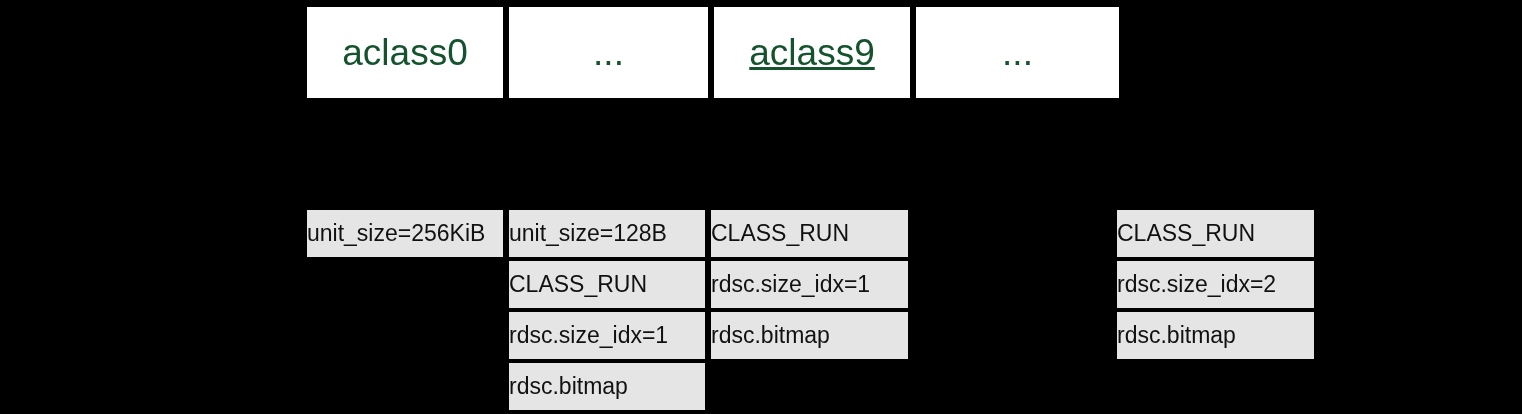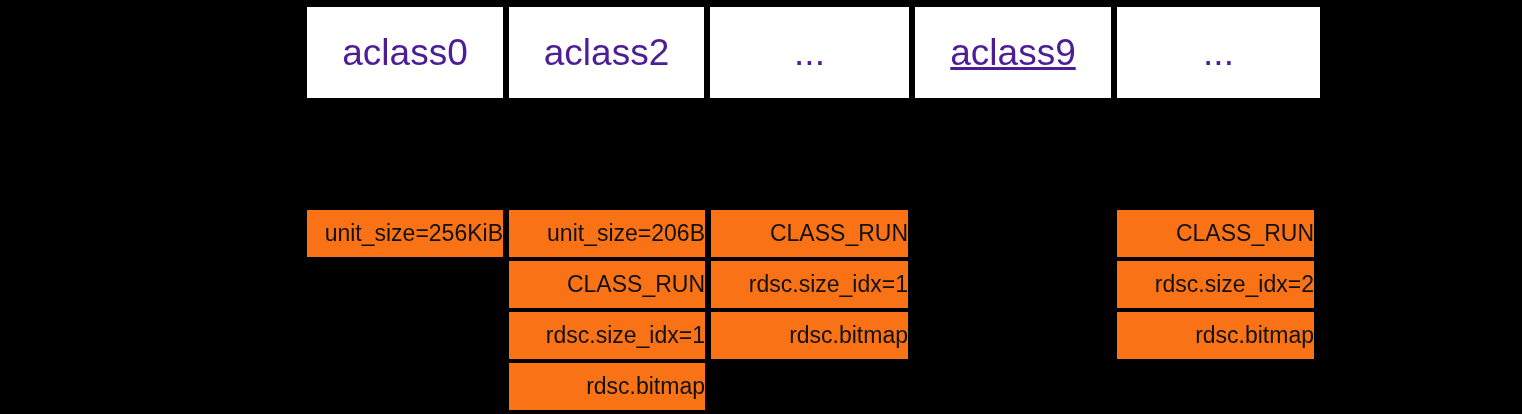--- a/index.html
+++ b/index.html
@@ -35,21 +35,21 @@
   }
   .aclass-cell {
     background: #ffffff;
     border: 2px solid #000000;
     margin-right: 2px;
     box-sizing: border-box;
     display: flex;
     align-items: center;
     justify-content: center;
     font-size: 37px;
-    color: #4c1d95;
+    color: #14532d;
     line-height: 1;
     letter-spacing: 0px;
   }
   .aclass-cell:last-child { margin-right: 0; }
 
   
   .w-c0 { width: 200px; }
   .w-c1 { width: 200px; }
   .w-c2 { width: 199px; }
   .w-cd1 { width: 203px; }
@@ -57,69 +57,66 @@
   .w-cd3 { width: 207px; }
 
   
   .detail-stack {
     position: absolute;
     top: 208px;
     display: flex;
     flex-direction: column;
   }
   .detail-cell {
-    background: #f97316;
+    background: #e5e5e5;
     border: 2px solid #000000;
     box-sizing: border-box;
     height: 51px;
     display: flex;
     align-items: center;
-    justify-content: flex-end;
+    justify-content: flex-start;
     font-size: 23px;
     color: #111111;
     line-height: 1;
   }
 
   .stack-c0 { left: 305px; width: 200px; }
   .stack-c1 { left: 507px; width: 200px; }
   .stack-c2 { left: 709px; width: 201px; }
   .stack-c9 { left: 1115px; width: 201px; }
 </style>
 </head>
 <body>
 
 <div id="diagram">
 
   <div class="aclass-row">
     <div class="aclass-cell w-c0">
       <span>aclass0</span>
-    </div>
-    <div class="aclass-cell w-c2">
-      <span>aclass2</span>
     </div>
     <div class="aclass-cell w-cd1">
       <span>...</span>
     </div>
     <div class="aclass-cell w-cd2">
       <span>aclass9</span>
     </div>
     <div class="aclass-cell w-cd3">
       <span>...</span>
     </div>
   </div>
 
   <div class="detail-stack stack-c0">
     <div class="detail-cell">
       <span>unit_size=256KiB</span>
     </div>
   </div>
 
   <div class="detail-stack stack-c1">
     <div class="detail-cell">
-      <span>unit_size=206B</span>
+      <span>unit_size=128B</span>
     </div>
     <div class="detail-cell">
       <span>CLASS_RUN</span>
     </div>
     <div class="detail-cell">
       <span>rdsc.size_idx=1</span>
     </div>
     <div class="detail-cell">
       <span>rdsc.bitmap</span>
     </div>

